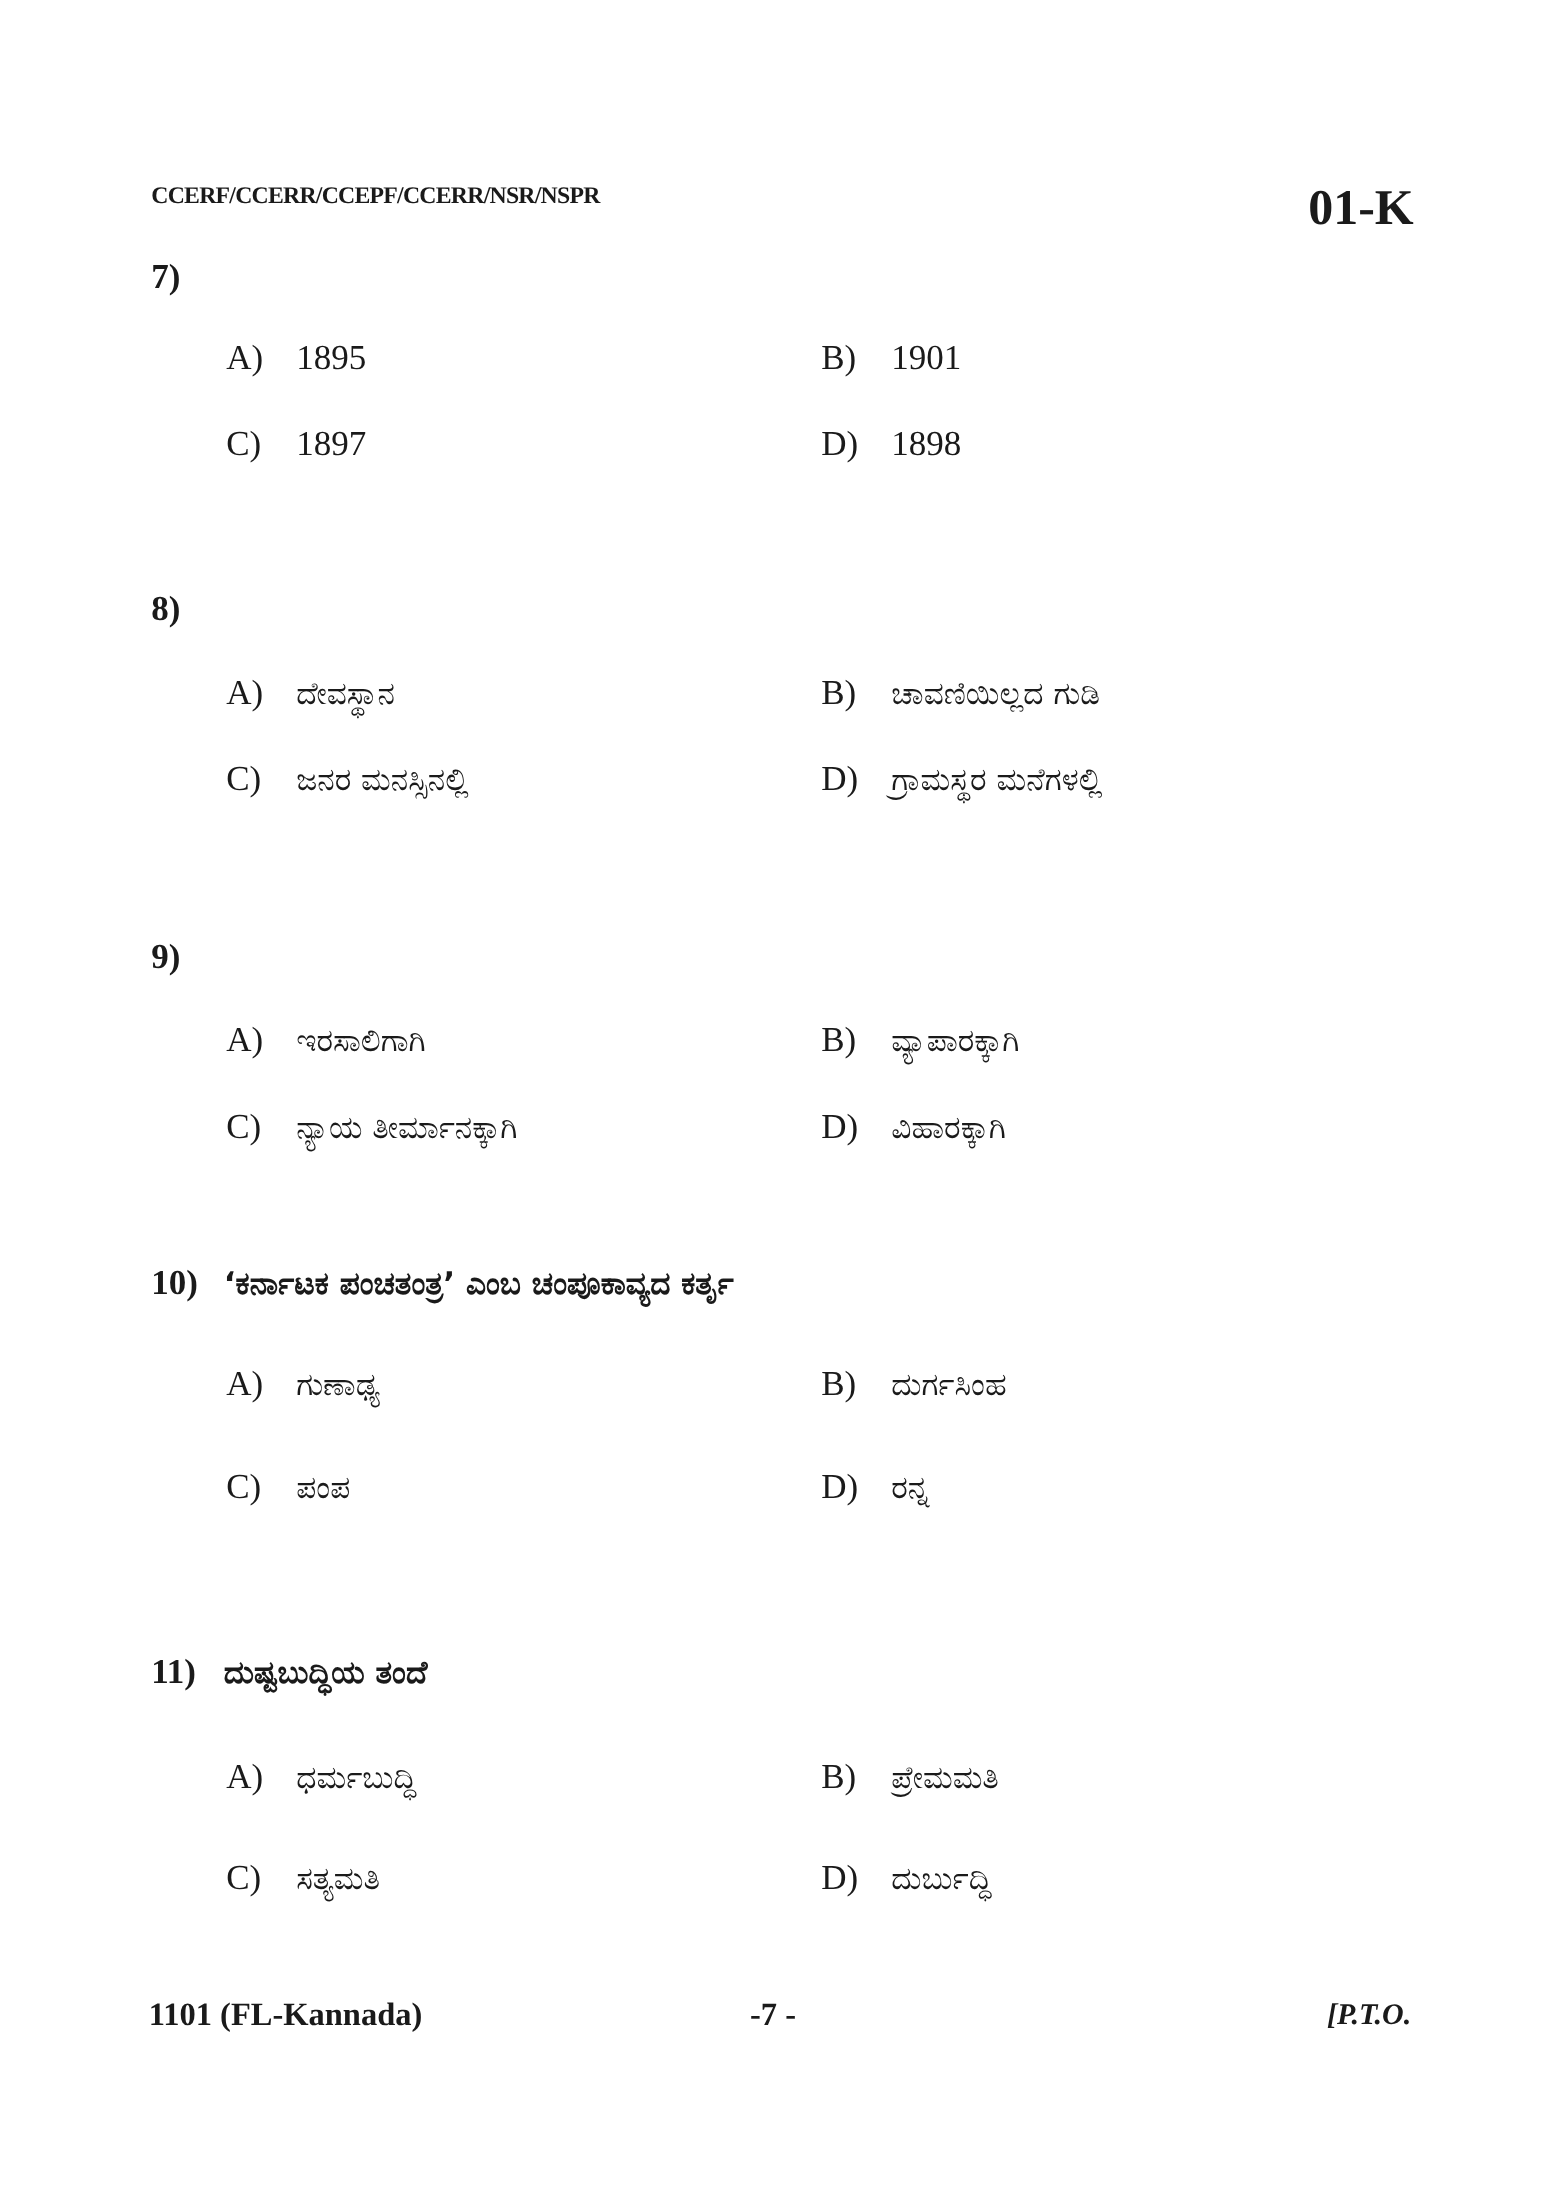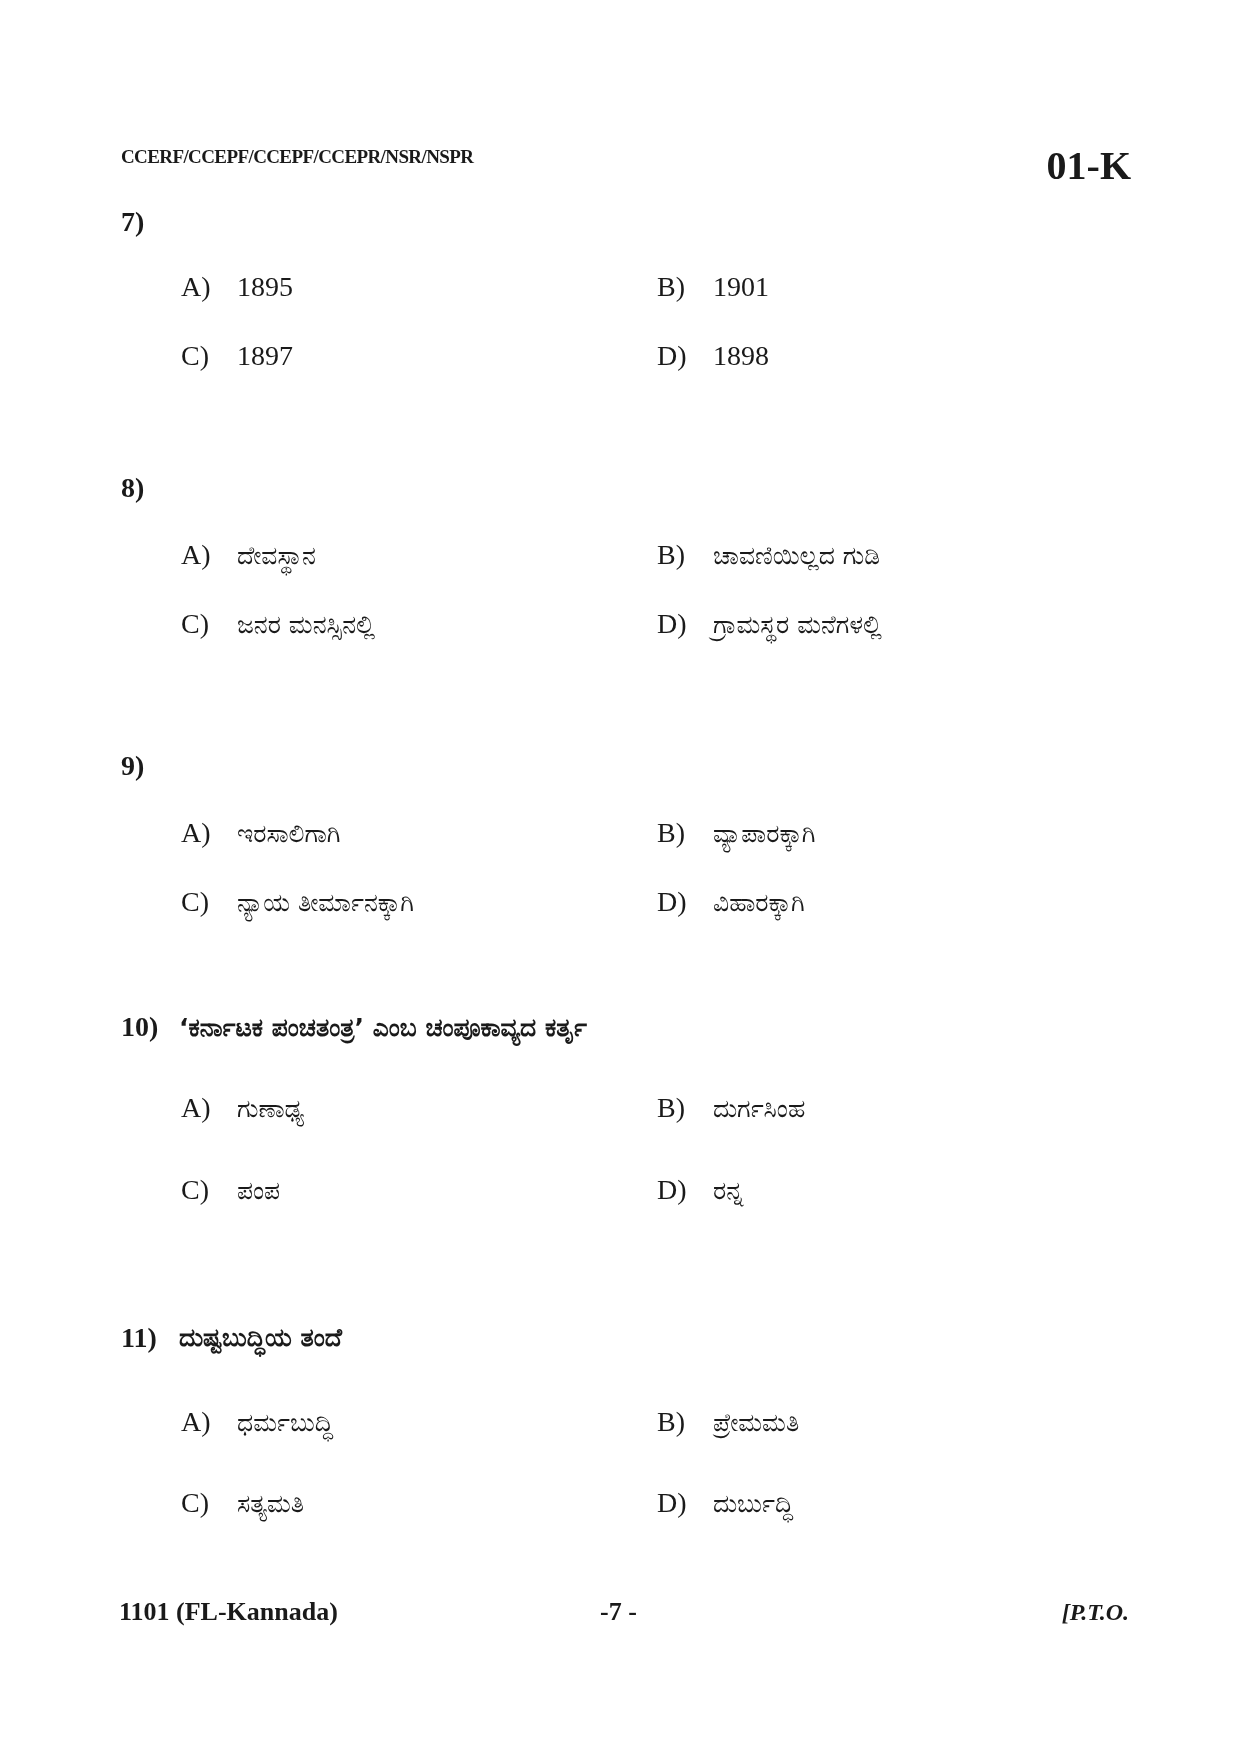--- a/index.html
+++ b/index.html
@@ -16,21 +16,21 @@
   .opt .val.num { font-family: "Liberation Serif", serif; font-size: 28px; }
   .col-a { left: 181px; }
   .col-b { left: 657px; }
   .footer-left { left: 119px; top: 1597px; font-size: 26px; font-weight: bold; }
   .footer-center { left: 600px; top: 1597px; font-size: 26px; font-weight: bold; }
   .footer-right { right: 112px; top: 1599px; font-size: 24px; font-weight: bold; font-style: italic; margin-left: 46px; }
 </style>
 </head>
 <body>
 
-<div class="abs header-code">CCERF/CCEPF/CCEPF/CCEPR/NSR/NSPR</div>
+<div class="abs header-code">CCERF/CCERR/CCEPF/CCERR/NSR/NSPR</div>
 <div class="abs paper-code">01-K</div>
 
 <div class="q" style="top:206px;">
   <span class="num">7)</span>
 </div>
 <div class="opt col-a" style="top:271px;">
   <span class="lbl">A)</span>
   <span class="val num">1895</span>
 </div>
 <div class="opt col-b" style="top:271px;">
@@ -100,21 +100,21 @@
 </div>
 <div class="opt col-a" style="top:1174px;">
   <span class="lbl">C)</span>
   <span class="val">ಪಂಪ</span>
 </div>
 <div class="opt col-b" style="top:1174px;">
   <span class="lbl">D)</span>
   <span class="val">ರನ್ನ</span>
 </div>
 
-<div class="q" style="top:1322px;align-items:center;">
+<div class="q" style="top:1322px;">
   <span class="num">11)</span>
   <span class="text">ದುಷ್ಟಬುದ್ಧಿಯ ತಂದೆ</span>
 </div>
 <div class="opt col-a" style="top:1406px;">
   <span class="lbl">A)</span>
   <span class="val">ಧರ್ಮಬುದ್ಧಿ</span>
 </div>
 <div class="opt col-b" style="top:1406px;">
   <span class="lbl">B)</span>
   <span class="val">ಪ್ರೇಮಮತಿ</span>

